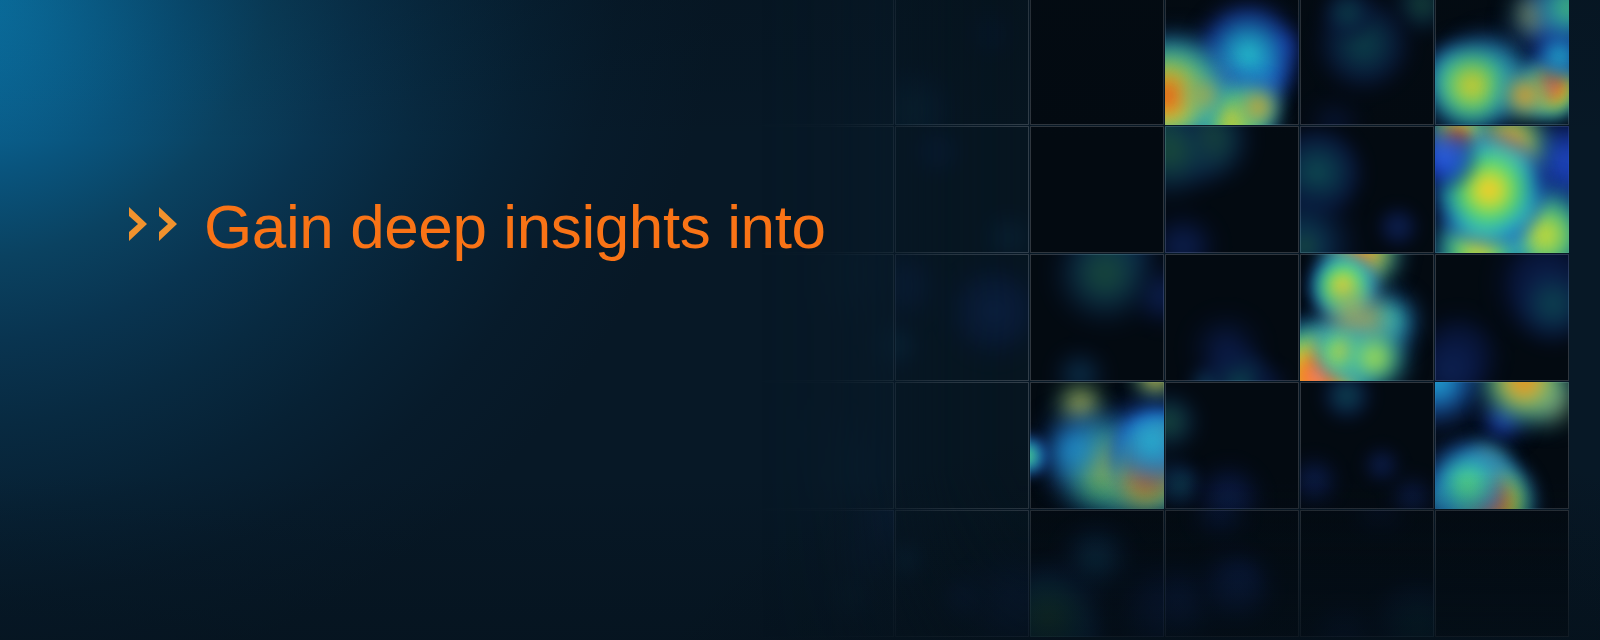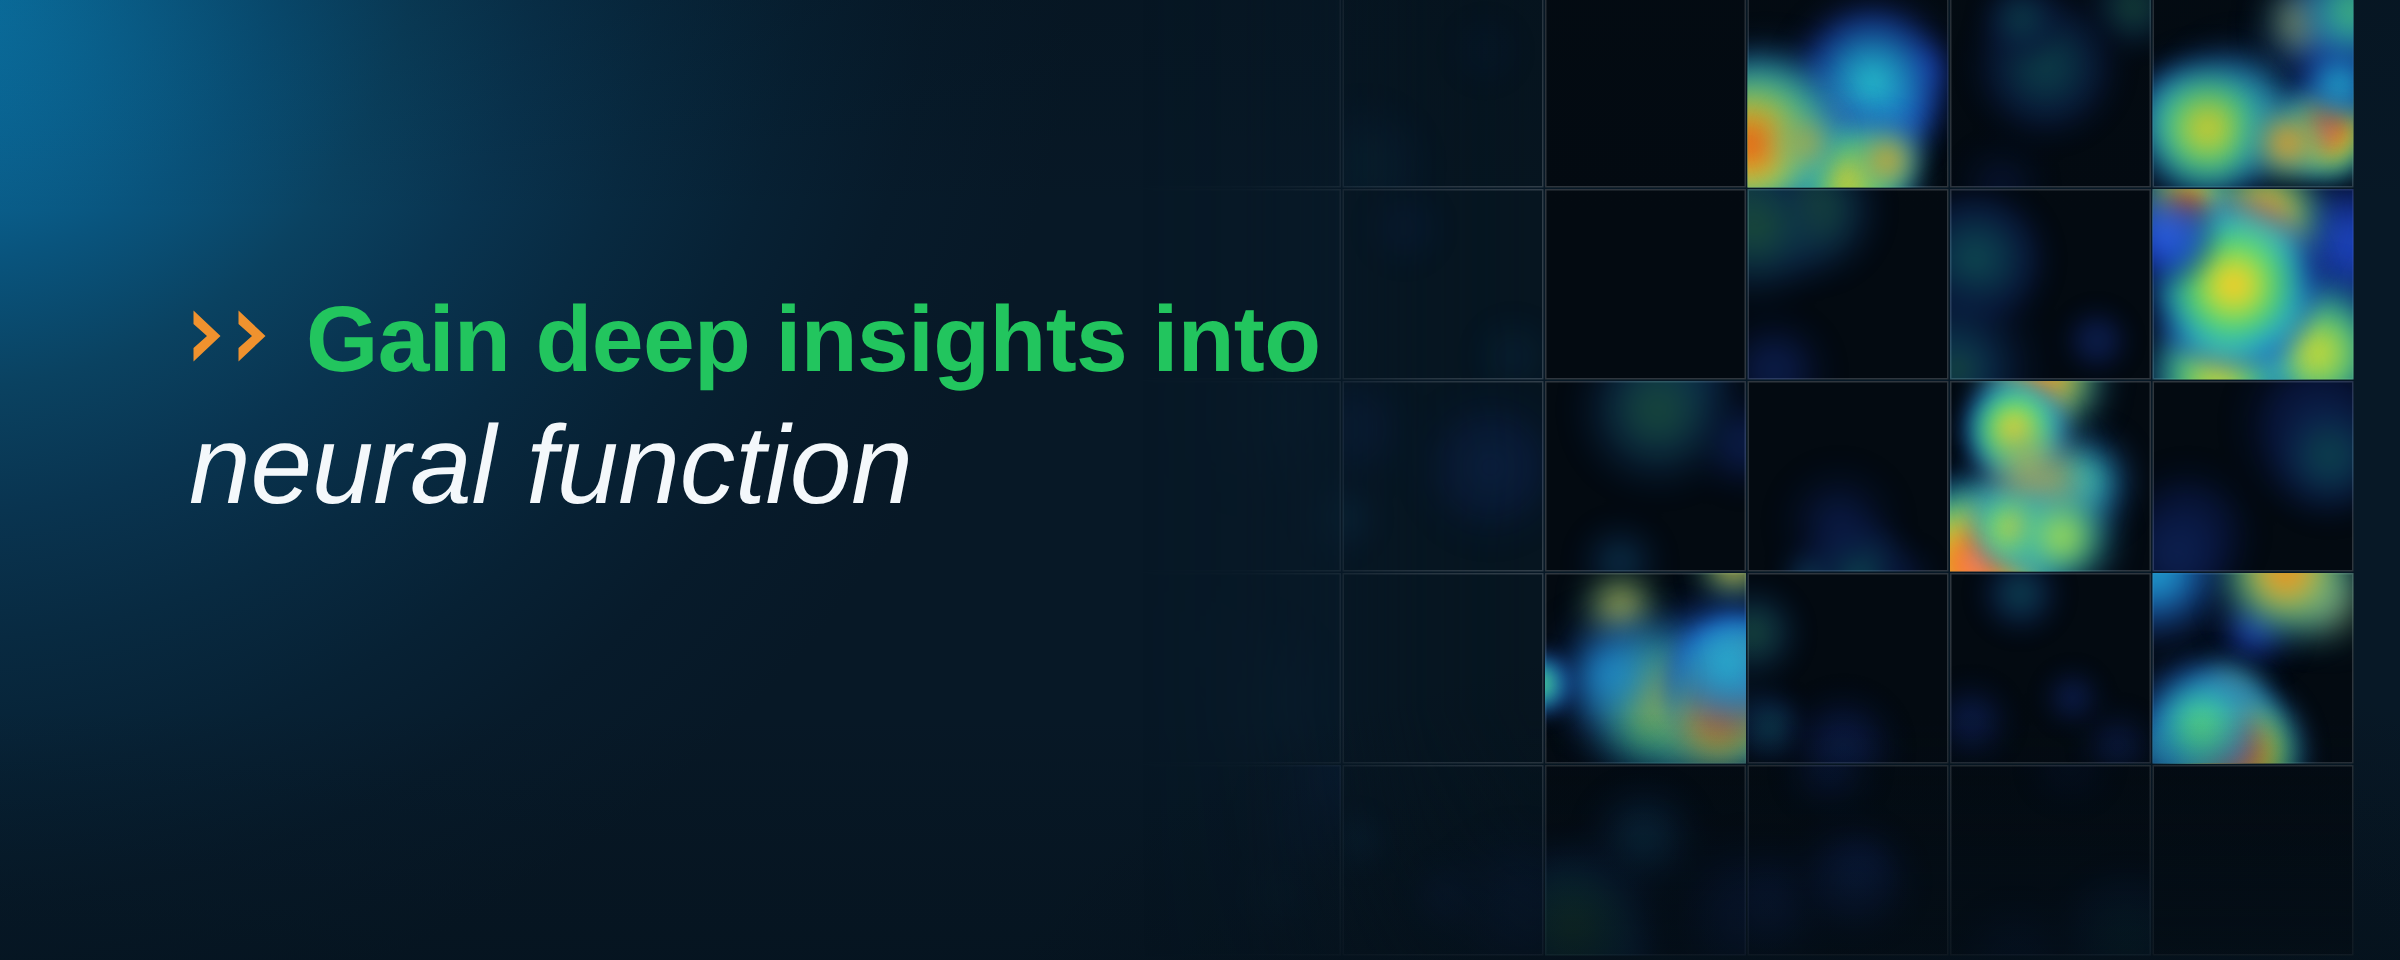--- a/index.html
+++ b/index.html
@@ -145,22 +145,22 @@
     flex: 0 0 auto;
     margin-bottom: 6px;
   }
   .chev {
     display: block;
     width: 26px;
     height: 40px;
   }
   .line1-text {
     font-size: 62px;
-    font-weight: 700;
-    color: #22c55e;
+    font-weight: 400;
+    color: #f97316;
     letter-spacing: -0.4px;
     line-height: 1.0;
     font-stretch: condensed;
   }
   .line2 {
     margin-top: 12px;
     font-size: 74px;
     font-weight: 300;
     font-style: italic;
     color: #f4f8fb;
@@ -418,16 +418,15 @@
       <span class="chevrons">
         <svg class="chev" viewBox="0 0 26 40" aria-hidden="true">
           <path d="M3 3 L21 20 L3 37 L3 28 L12 20 L3 12 Z" fill="#F0922E"></path>
         </svg>
         <svg class="chev" viewBox="0 0 26 40" aria-hidden="true">
           <path d="M3 3 L21 20 L3 37 L3 28 L12 20 L3 12 Z" fill="#F0922E"></path>
         </svg>
       </span>
       <span class="line1-text">Gain deep insights into</span>
     </div>
-    <div class="line2">neural function</div>
   </div>
 
 </div>
 
 </body></html>

